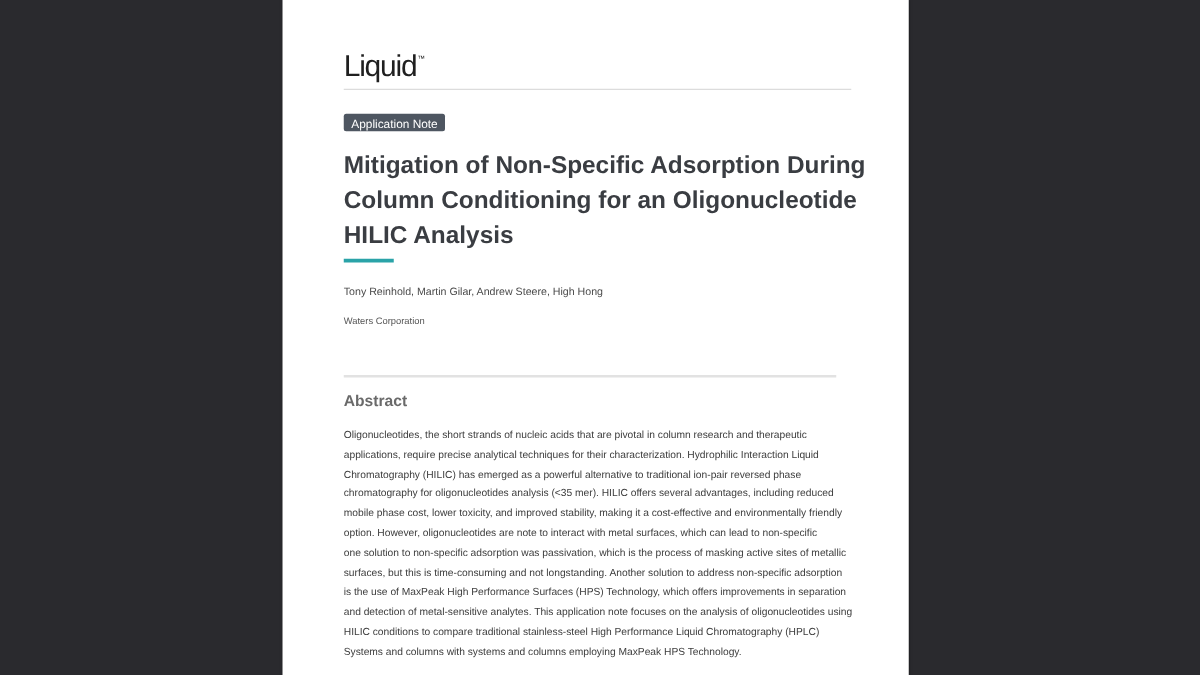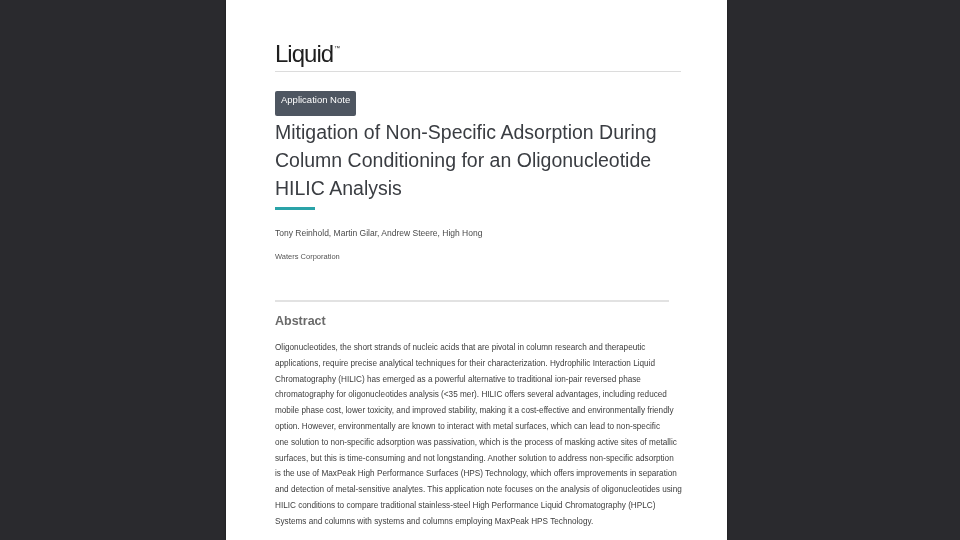--- a/index.html
+++ b/index.html
@@ -47,37 +47,37 @@
       left: 49px;
       top: 71px;
       width: 406px;
       height: 1px;
       background: #dcdcdc;
     }
     .badge {
       position: absolute;
       left: 49px;
       top: 91px;
-      height: 25px;
+      height: 14px;
       padding: 0 6px;
       background: #4e5661;
       color: #ffffff;
       border-radius: 2px;
       font-family: "Liberation Sans", sans-serif;
       font-size: 9.5px;
       line-height: 17px;
     }
     .title {
       position: absolute;
       left: 49px;
       top: 118px;
       width: 420px;
       margin: 0;
       font-family: "Liberation Sans", sans-serif;
-      font-weight: 400;
+      font-weight: 700;
       font-size: 19.5px;
       line-height: 28px;
       color: #3a3d42;
     }
     .title-accent {
       position: absolute;
       left: 49px;
       top: 207px;
       width: 40px;
       height: 3px;
@@ -160,21 +160,21 @@
     <div class="section-rule"></div>
 
     <h2 class="abstract-heading">Abstract</h2>
 
     <p class="abstract-body">
       <span>Oligonucleotides, the short strands of nucleic acids that are pivotal in column research and therapeutic</span>
       <span>applications, require precise analytical techniques for their characterization. Hydrophilic Interaction Liquid</span>
       <span>Chromatography (HILIC) has emerged as a powerful alternative to traditional ion-pair reversed phase</span>
       <span>chromatography for oligonucleotides analysis (&lt;35 mer). HILIC offers several advantages, including reduced</span>
       <span>mobile phase cost, lower toxicity, and improved stability, making it a cost-effective and environmentally friendly</span>
-      <span>option. However, environmentally are known to interact with metal surfaces, which can lead to non-specific</span>
+      <span>option. However, oligonucleotides are note to interact with metal surfaces, which can lead to non-specific</span>
       <span>one solution to non-specific adsorption was passivation, which is the process of masking active sites of metallic</span>
       <span>surfaces, but this is time-consuming and not longstanding. Another solution to address non-specific adsorption</span>
       <span>is the use of MaxPeak High Performance Surfaces (HPS) Technology, which offers improvements in separation</span>
       <span>and detection of metal-sensitive analytes. This application note focuses on the analysis of oligonucleotides using</span>
       <span>HILIC conditions to compare traditional stainless-steel High Performance Liquid Chromatography (HPLC)</span>
       <span>Systems and columns with systems and columns employing MaxPeak HPS Technology.</span>
     </p>
 
   </div>
 </div>

